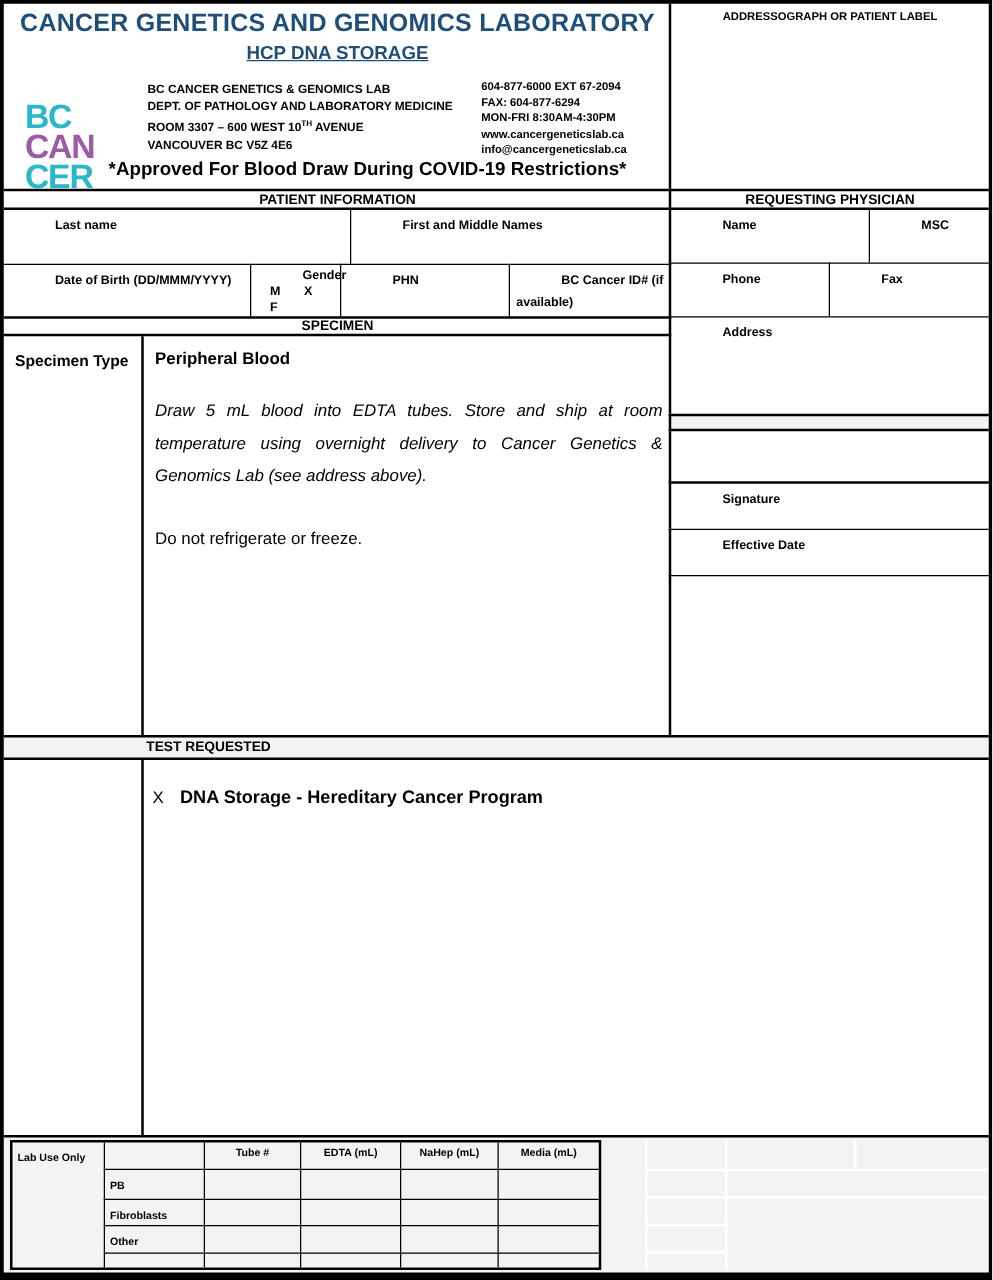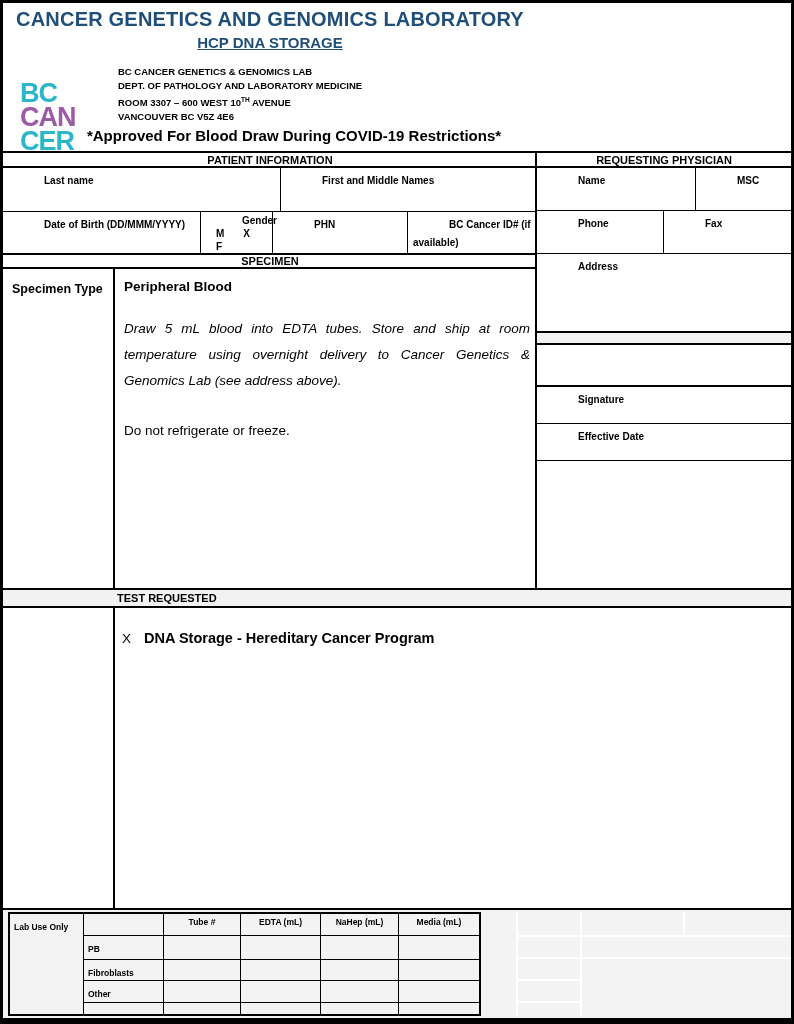--- a/index.html
+++ b/index.html
@@ -43,23 +43,33 @@
     <div id="logo3" style="color: rgb(43, 183, 201);">CER</div>
   </div>
 
   <div class="abs addr" style="left:118px;top:65px;">
     <div>BC CANCER GENETICS &amp; GENOMICS LAB</div>
     <div>DEPT. OF PATHOLOGY AND LABORATORY MEDICINE</div>
     <div><span>ROOM 3307 – 600 WEST 10</span><sup>TH</sup><span> AVENUE</span></div>
     <div>VANCOUVER BC V5Z 4E6</div>
   </div>
 
+  <div class="abs contact" style="left:385px;top:63px;">
+    <div>604-877-6000 EXT 67-2094</div>
+    <div>FAX: 604-877-6294</div>
+    <div>MON-FRI 8:30AM-4:30PM</div>
+    <div>www.cancergeneticslab.ca</div>
+    <div>info@cancergeneticslab.ca</div>
+  </div>
 
   <div class="abs approved" style="left:3px;top:127px;width:582px;">*Approved For Blood Draw During COVID-19 Restrictions*</div>
 
+  <div class="abs" style="left:535px;top:3px;width:256px;height:148px;border-left:2px solid #000;">
+    <div style="text-align:center;padding-top:5px;font-weight:700;font-size:9px;">ADDRESSOGRAPH OR PATIENT LABEL</div>
+  </div>
 
   <div class="abs band" style="left:3px;top:151px;width:534px;height:17px;border-top:2px solid #000;border-bottom:2px solid #000;">PATIENT INFORMATION</div>
 
   <div class="abs cell" style="left:3px;top:168px;width:277px;height:43px;">
     <span class="lbl">Last name</span>
   </div>
   <div class="abs cell" style="left:280px;top:168px;width:257px;height:43px;border-left:1.5px solid #000;">
     <span class="lbl">First and Middle Names</span>
   </div>
 

